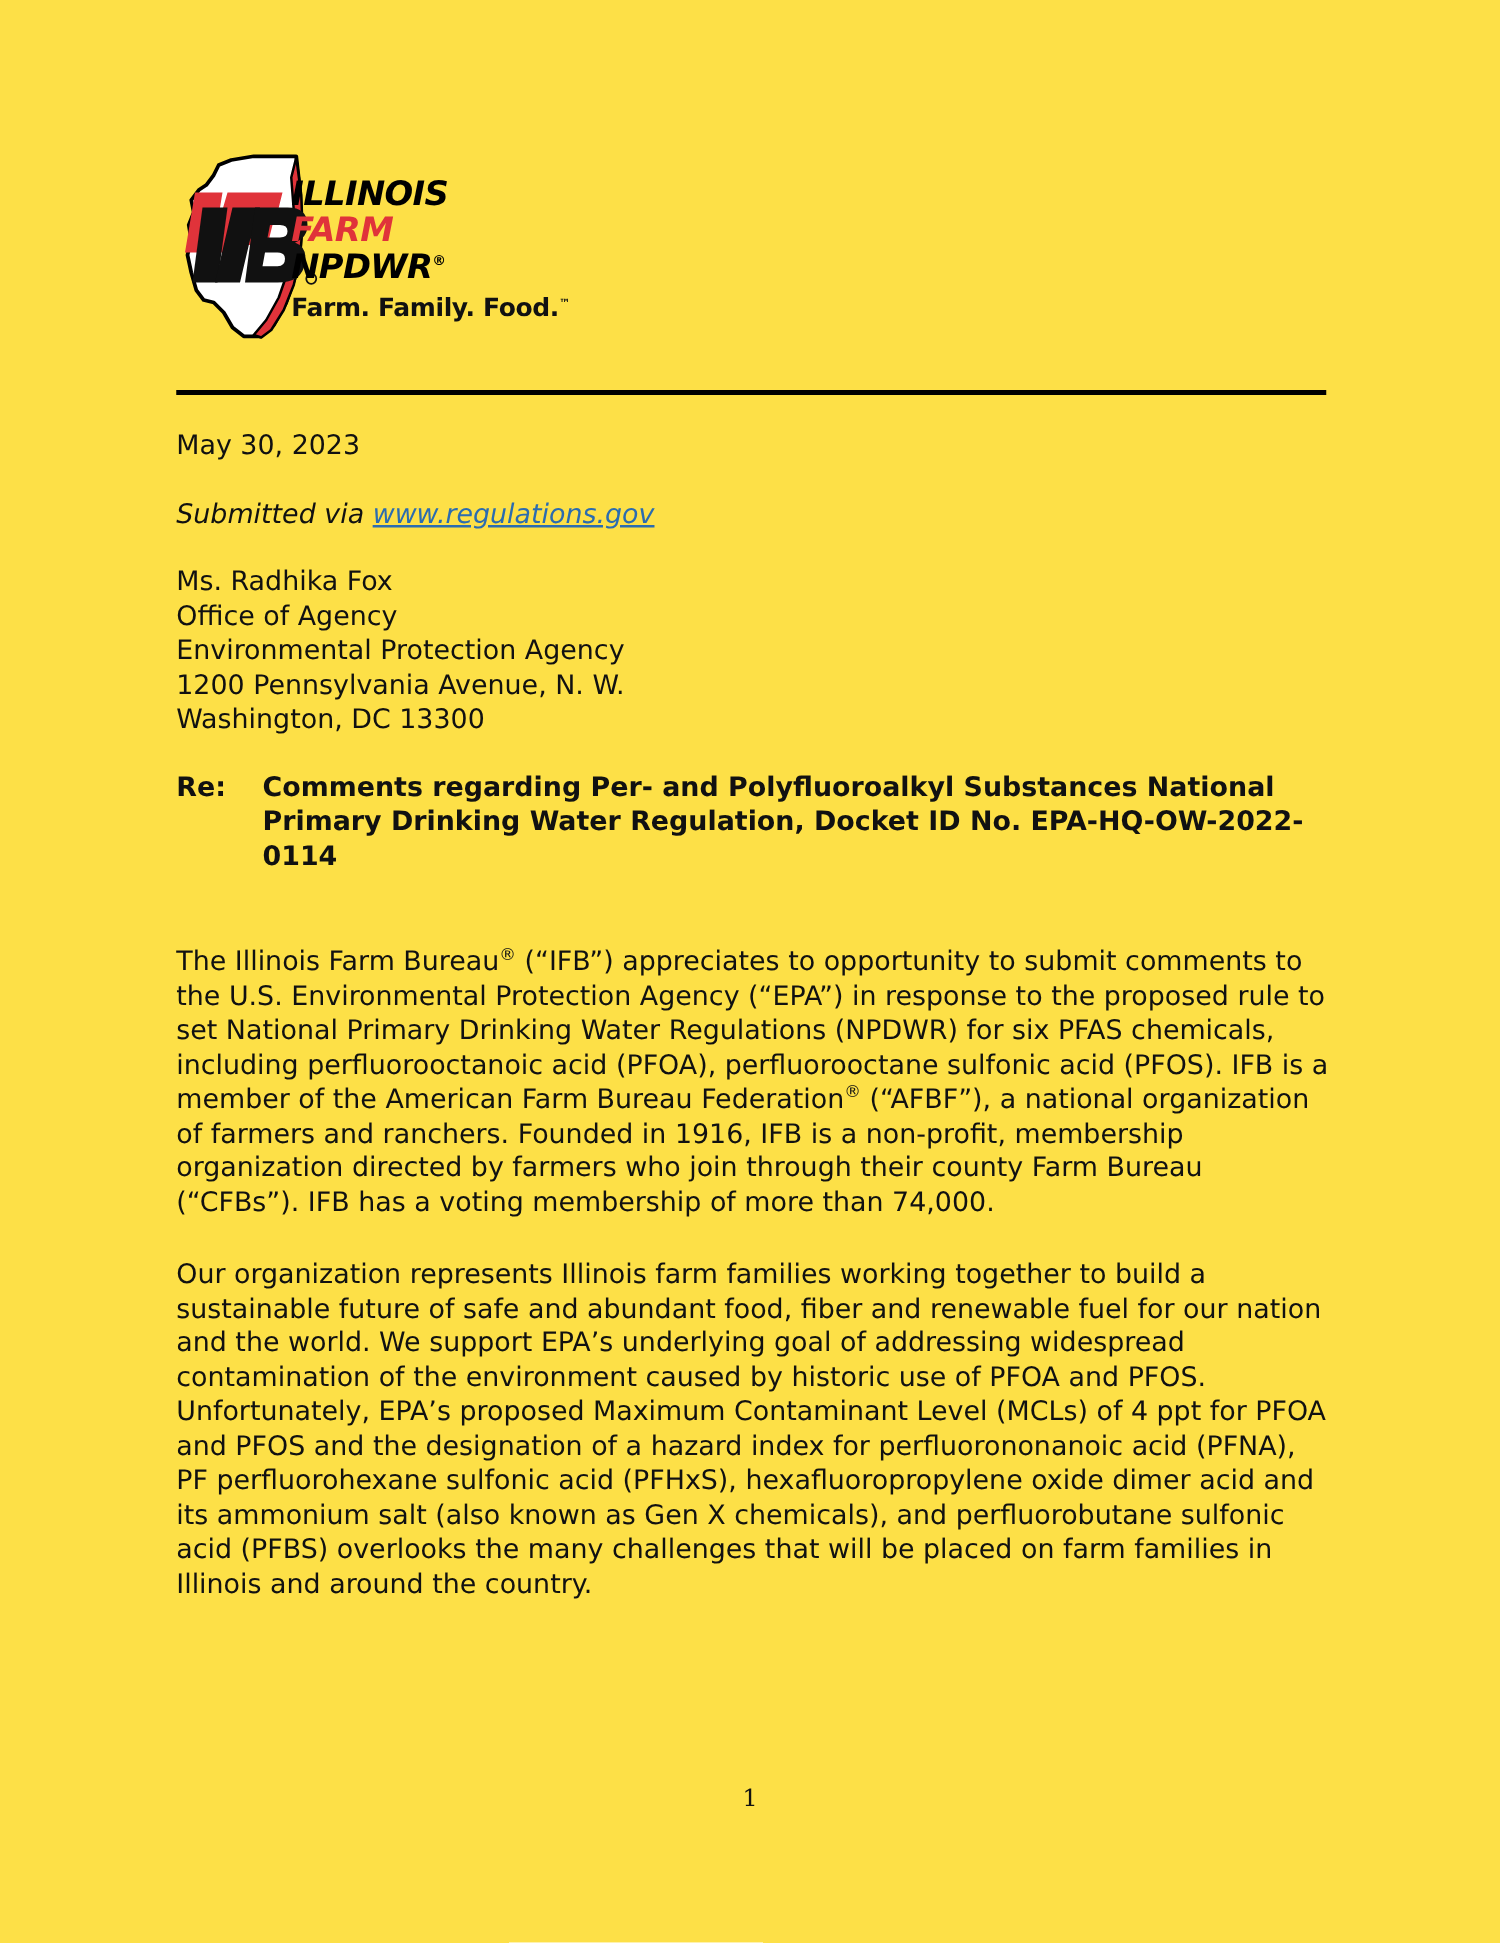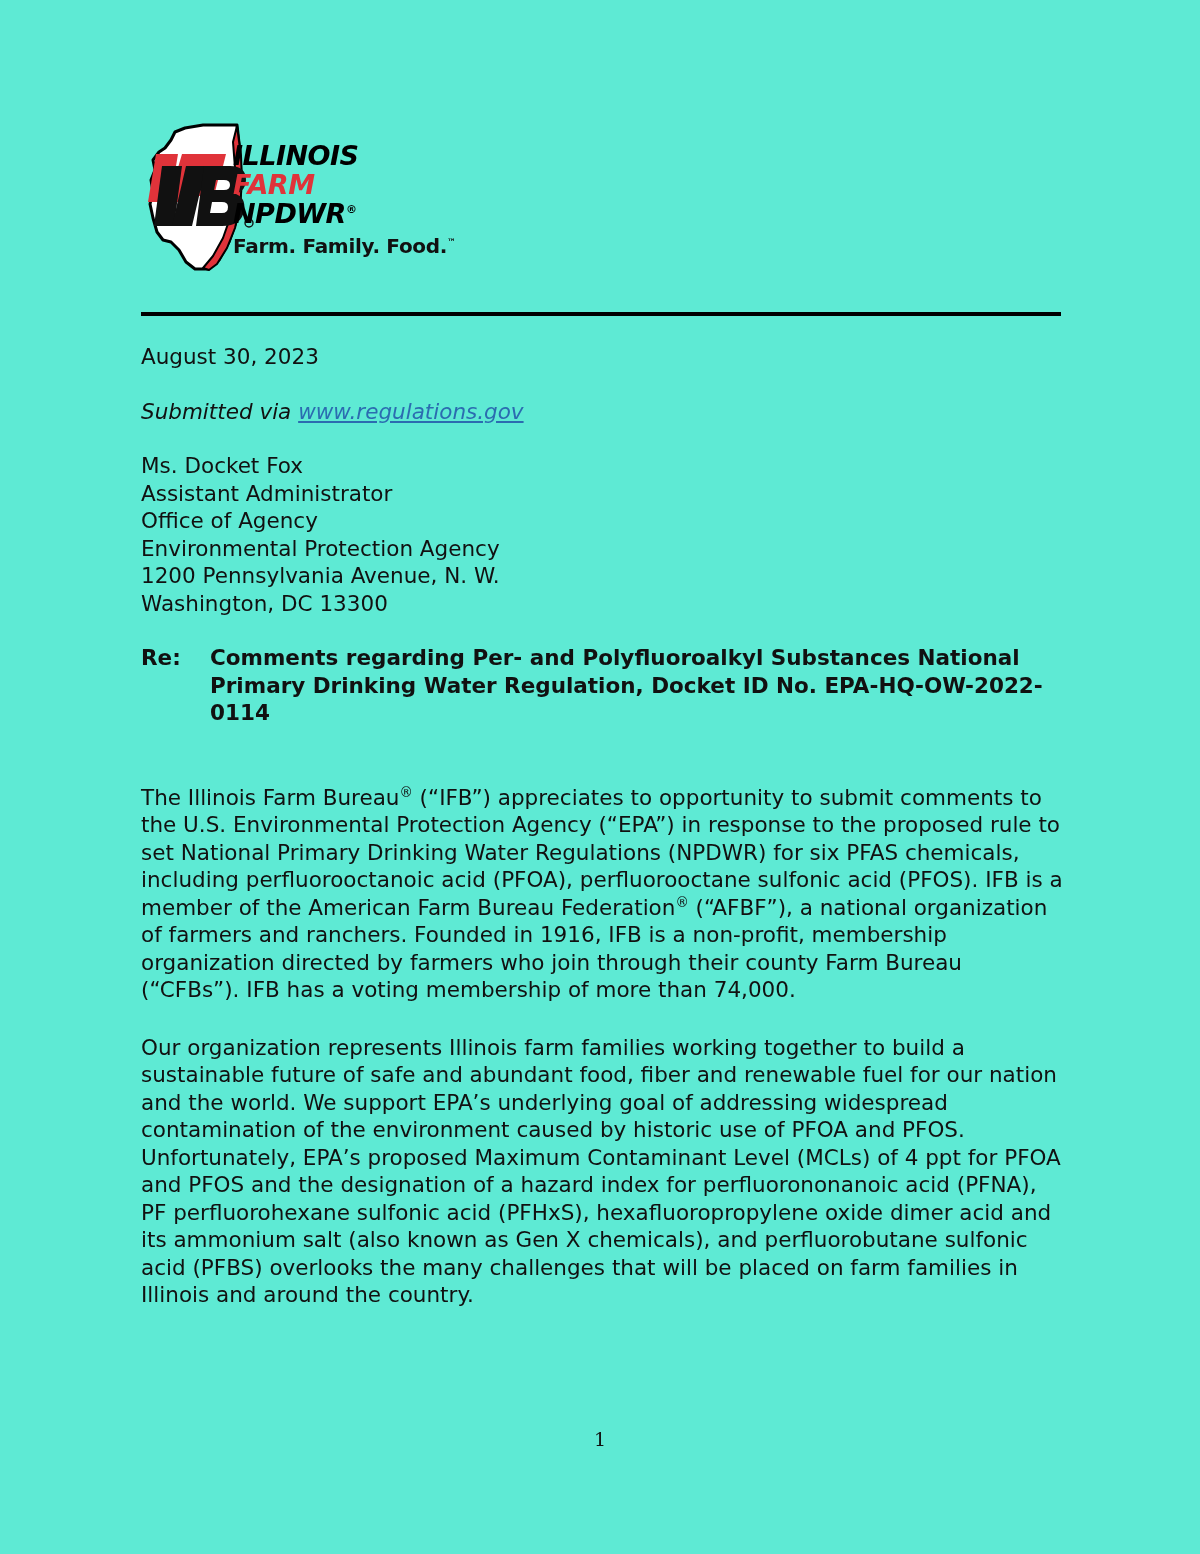--- a/index.html
+++ b/index.html
@@ -8,21 +8,21 @@
     background: #ffffff;
   }
   body {
     font-family: "DejaVu Sans", sans-serif;
     color: #000000;
   }
   .page {
     position: relative;
     width: 1200px;
     height: 1554px;
-    background: #5eead4;
+    background: #fde047;
     overflow: hidden;
     box-sizing: border-box;
   }
 
   
   .letterhead {
     position: absolute;
     left: 141px;
     top: 122px;
     width: 340px;
@@ -197,31 +197,30 @@
 
       <div class="logo-tagline"><span>Farm. Family. Food.</span><span class="logo-tm">™</span></div>
 
     </div>
   </div>
 
   <div class="hrule"></div>
 
   <div class="doc-text">
 
-    <div class="block date-line">August 30, 2023</div>
+    <div class="block date-line">May 30, 2023</div>
 
     <div class="spacer-sm"></div>
 
     <div class="block submitted-line"><span>Submitted via </span><a class="link" href="#">www.regulations.gov</a></div>
 
     <div class="spacer-sm"></div>
 
     <div class="block address-block">
-      <div>Ms. Docket Fox</div>
-      <div>Assistant Administrator</div>
+      <div>Ms. Radhika Fox</div>
       <div>Office of Agency</div>
       <div>Environmental Protection Agency</div>
       <div>1200 Pennsylvania Avenue, N. W.</div>
       <div>Washington, DC 13300</div>
     </div>
 
     <div class="spacer-sm"></div>
 
     <div class="block re-block">
       <div class="re-label">Re:</div>

